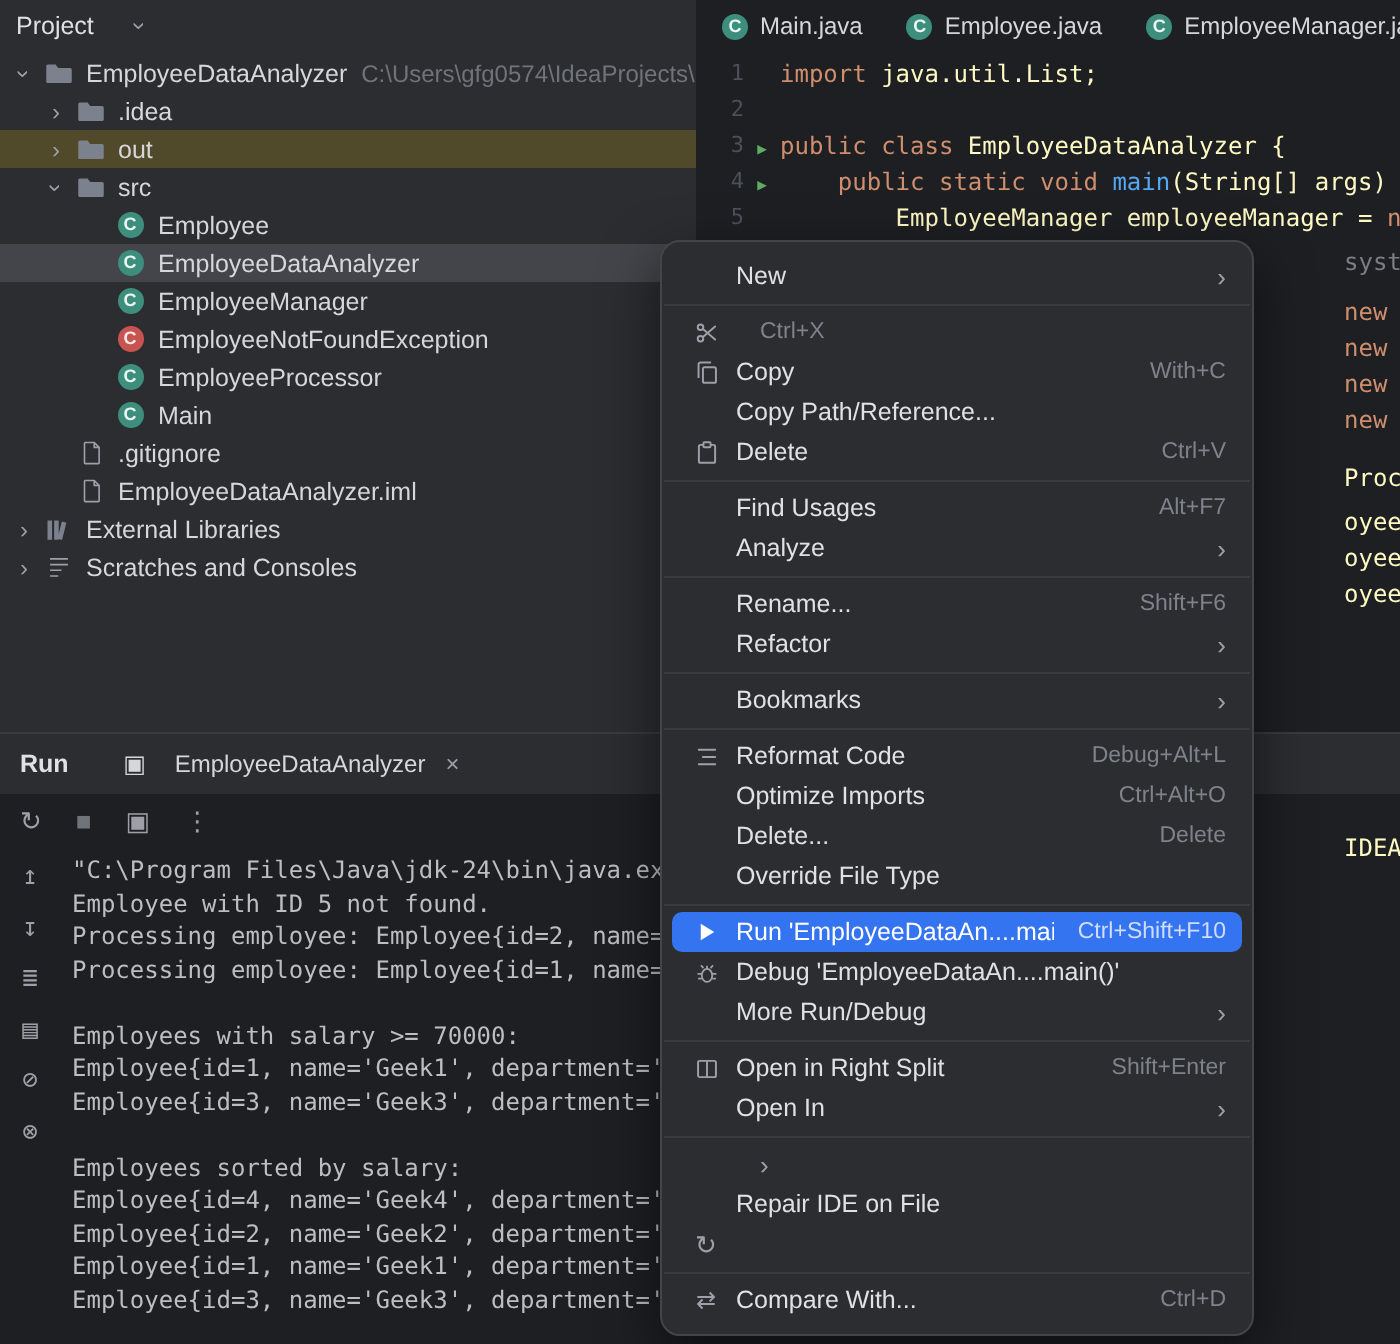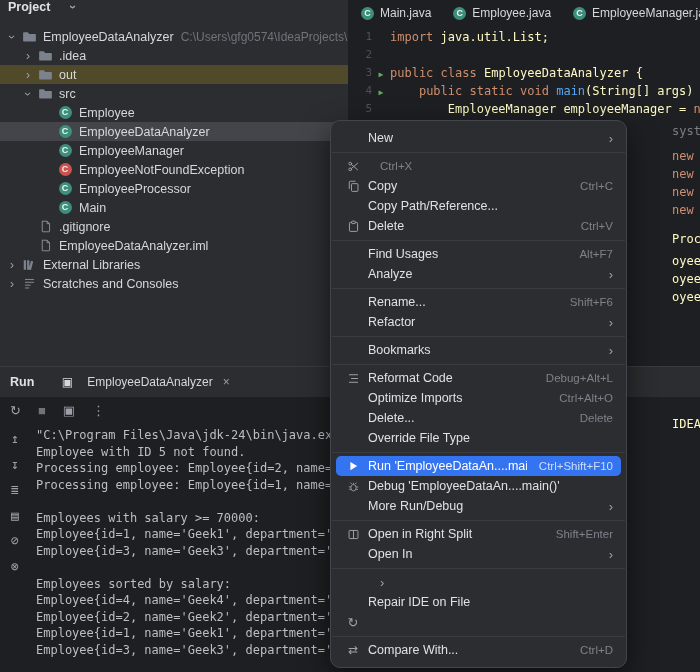--- a/index.html
+++ b/index.html
@@ -1,21 +1,21 @@
 <!DOCTYPE html>
 <html><head>
 <meta charset="utf-8">
 <style>
   html,body{margin:0;padding:0;background:#1e1f22;}
   body{width:700px;height:672px;overflow:hidden;font-family:"Liberation Sans",sans-serif;color:#dfe1e5;}
   .stage{position:relative;width:700px;height:672px;font-size:13px;}
 
   
   .project-pane{position:absolute;left:0;top:0;width:348px;height:366px;background:#2b2d30;z-index:1;}
-  .proj-header{height:26px;display:flex;align-items:flex-start;padding:0 8px;gap:15px;font-weight:700;font-size:12.5px;color:#dfe1e5;}
+  .proj-header{height:26px;display:flex;align-items:center;padding:0 8px;gap:15px;font-weight:400;font-size:12.5px;color:#dfe1e5;}
   .tree{padding-top:1px;}
   .tree-row{height:19px;display:flex;align-items:center;white-space:nowrap;overflow:hidden;font-size:12.5px;color:#d5d7db;cursor:default;}
   .tree-row.selected{background:#43454a;}
   .tree-row.out-row{background:#514a2a;}
   .ind-0{padding-left:4px}.ind-1{padding-left:20px}.ind-2{padding-left:40px}
   .chev{width:16px;min-width:16px;text-align:center;color:#9da0a8;font-size:12px;display:inline-block;}
   .chev.exp{transform:rotate(90deg);}
   .t-icon{width:18px;min-width:18px;display:inline-flex;justify-content:center;align-items:center;margin-right:5px;}
   .t-label{color:inherit;}
   .t-suffix{color:#6f737a;margin-left:7px;font-size:12px;}
@@ -290,21 +290,21 @@
         <span class="sc">Ctrl+X</span>
       </div>
       <div class="mi">
         <span class="ic">
           <svg width="13" height="13" viewBox="0 0 16 16" fill="none" stroke="currentColor" stroke-width="1.2">
             <rect x="5.5" y="4.5" width="8" height="9.5" rx="1"></rect>
             <path d="M2.8 11V2.7a1.2 1.2 0 0 1 1.2-1.2h6.5"></path>
           </svg>
         </span>
         <span class="lbl">Copy</span>
-        <span class="sc">Ctrl+C</span>
+        <span class="sc">With+C</span>
       </div>
       <div class="mi">
         <span class="ic"></span>
         <span class="lbl">Copy Path/Reference...</span>
       </div>
       <div class="mi">
         <span class="ic">
           <svg width="13" height="13" viewBox="0 0 16 16" fill="none" stroke="currentColor" stroke-width="1.2">
             <rect x="3" y="3" width="10" height="11" rx="1"></rect>
             <rect x="5.8" y="1.4" width="4.4" height="3" rx="0.6" fill="#2b2d30"></rect>

